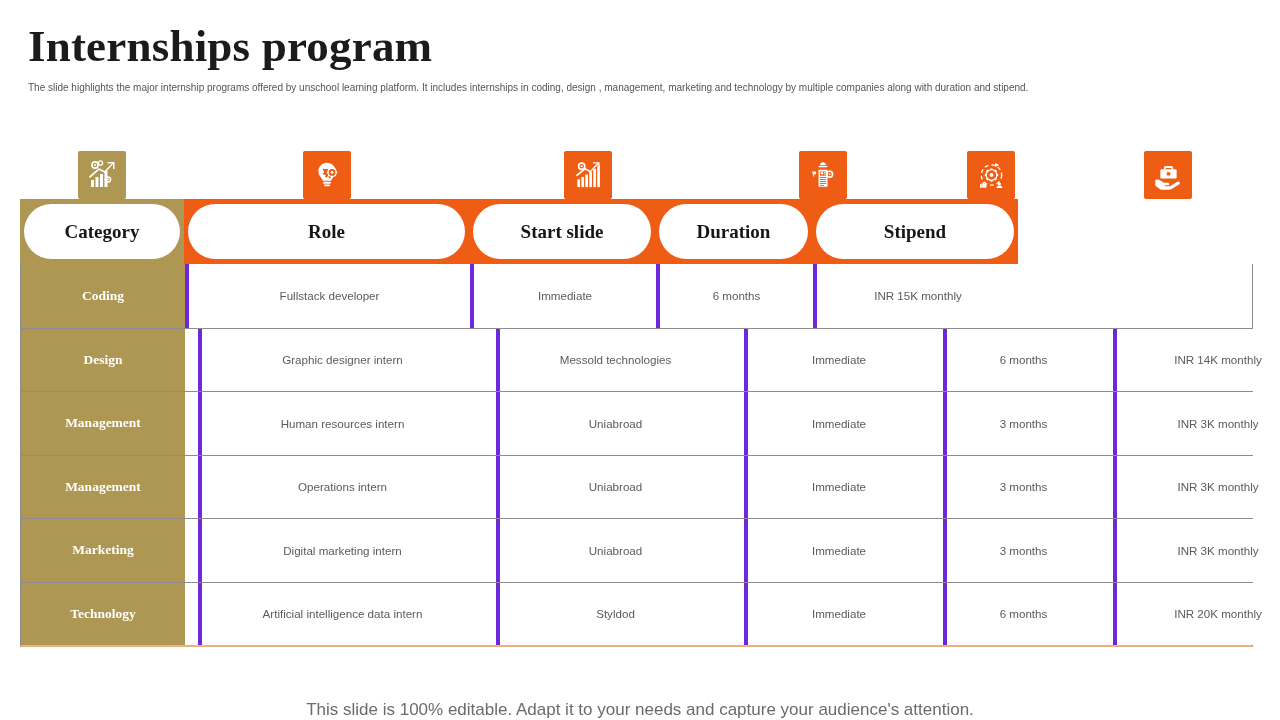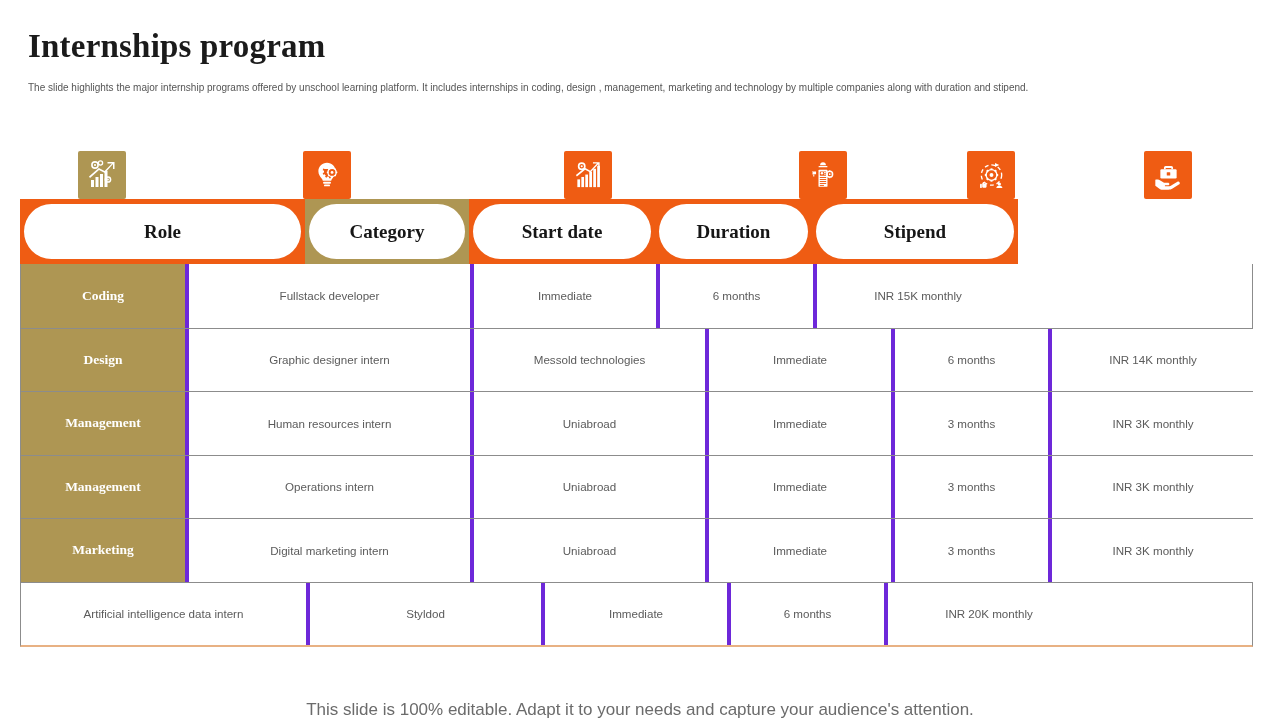--- a/index.html
+++ b/index.html
@@ -16,21 +16,21 @@
     position: relative;
   }
 
   
   .slide-title {
     position: absolute;
     left: 28px;
     top: 26px;
     font-family: "Liberation Serif", serif;
     font-weight: bold;
-    font-size: 33px;
+    font-size: 45px;
     line-height: 40px;
     color: #1b1b1b;
     letter-spacing: 0.2px;
     white-space: nowrap;
   }
   .slide-subtitle {
     position: absolute;
     left: 28px;
     top: 80px;
     width: 1224px;
@@ -108,21 +108,21 @@
     border-right: 1px solid #8c8c8c;
     border-bottom: 2px solid #E8B183;
     box-sizing: border-box;
   }
   .trow {
     display: flex;
     align-items: stretch;
     height: 63.5px;
     box-sizing: border-box;
   }
-  .trow + .trow { border-top: 1px solid #8c8c8c; }
+  .trow + .trow { border-top: 1px solid #8c8c8c; gap: 13px; }
   .td {
     display: flex;
     align-items: center;
     justify-content: center;
     box-sizing: border-box;
     font-family: "Liberation Sans", sans-serif;
     font-size: 11.6px;
     color: #5b5b5b;
     text-align: left;
     padding: 2px 10px;
@@ -290,28 +290,28 @@
         <path d="M2.4 20.3 c2.2-0.6 4.0 0.1 5.6 1.1 l3.4 2.0 h4.0 c0.9 0 1.5 0.6 1.5 1.3 s-0.6 1.3-1.5 1.3 h-3.1 v1.1 h3.8 c1.3 0 2.1-0.4 3.1-1.0 l6.0-3.6 c0.9-0.5 1.9-0.2 2.3 0.6 0.4 0.8 0.1 1.7-0.8 2.3 l-6.5 4.0 c-1.4 0.9-2.6 1.2-4.2 1.2 H9.6 c-1.3 0-2.0-0.3-3.0-1.0 l-4.2-3.0 Z"></path>
       </g>
     </svg>
   </div>
 
 </div>
 
 <div class="table-wrap">
 
   <div class="thead">
+    <div class="th-cell cat  c0">
+      <div class="th-pill">Category</div>
+    </div>
     <div class="th-cell orng c1">
       <div class="th-pill">Role</div>
     </div>
-    <div class="th-cell cat  c0">
-      <div class="th-pill">Category</div>
-    </div>
     <div class="th-cell orng c3">
-      <div class="th-pill">Start date</div>
+      <div class="th-pill">Start slide</div>
     </div>
     <div class="th-cell orng c4">
       <div class="th-pill">Duration</div>
     </div>
     <div class="th-cell orng c5">
       <div class="th-pill">Stipend</div>
     </div>
   </div>
 
   <div class="tbody">
@@ -354,20 +354,21 @@
     <div class="trow">
       <div class="td cat c0">Marketing</div>
       <div class="td c1">Digital marketing intern</div>
       <div class="td c2">Uniabroad</div>
       <div class="td c3">Immediate</div>
       <div class="td c4">3 months</div>
       <div class="td c5">INR 3K monthly</div>
     </div>
 
     <div class="trow">
+      <div class="td cat c0">Technology</div>
       <div class="td c1">Artificial intelligence data intern</div>
       <div class="td c2">Styldod</div>
       <div class="td c3">Immediate</div>
       <div class="td c4">6 months</div>
       <div class="td c5">INR 20K monthly</div>
     </div>
 
   </div>
 </div>
 

